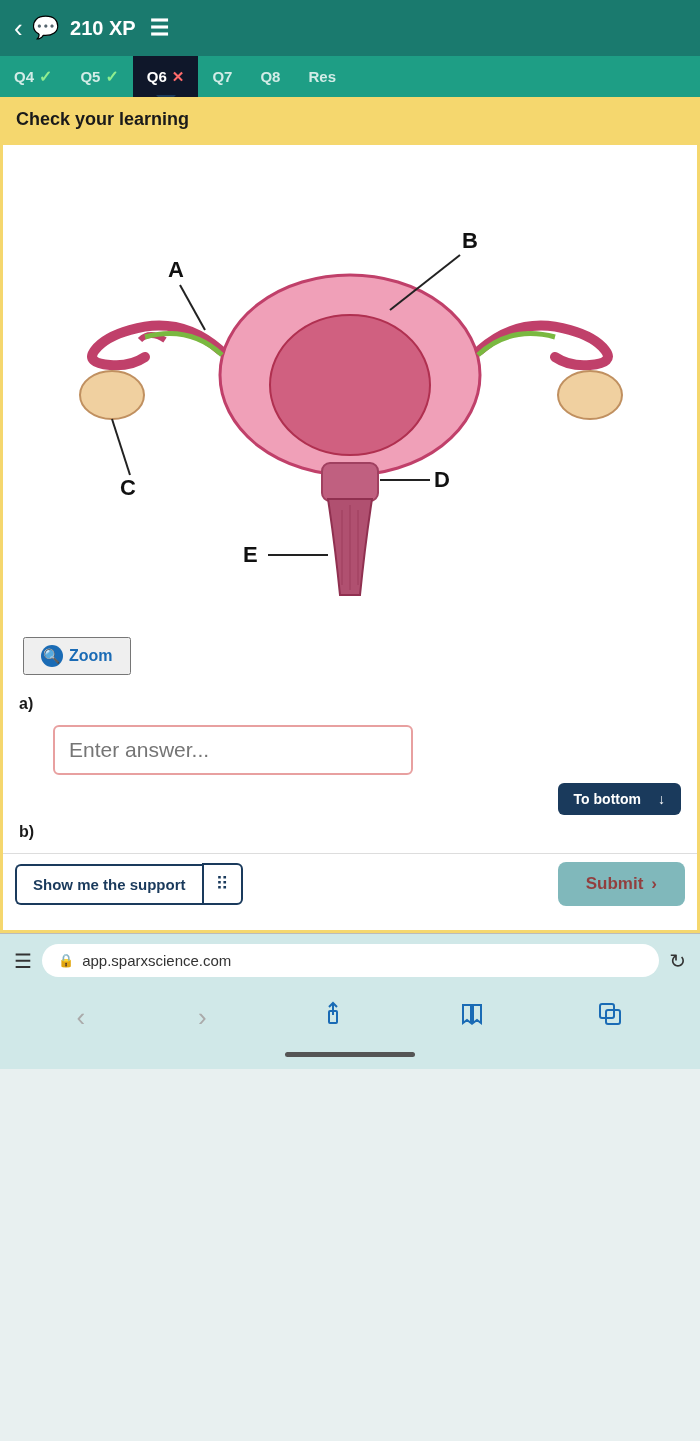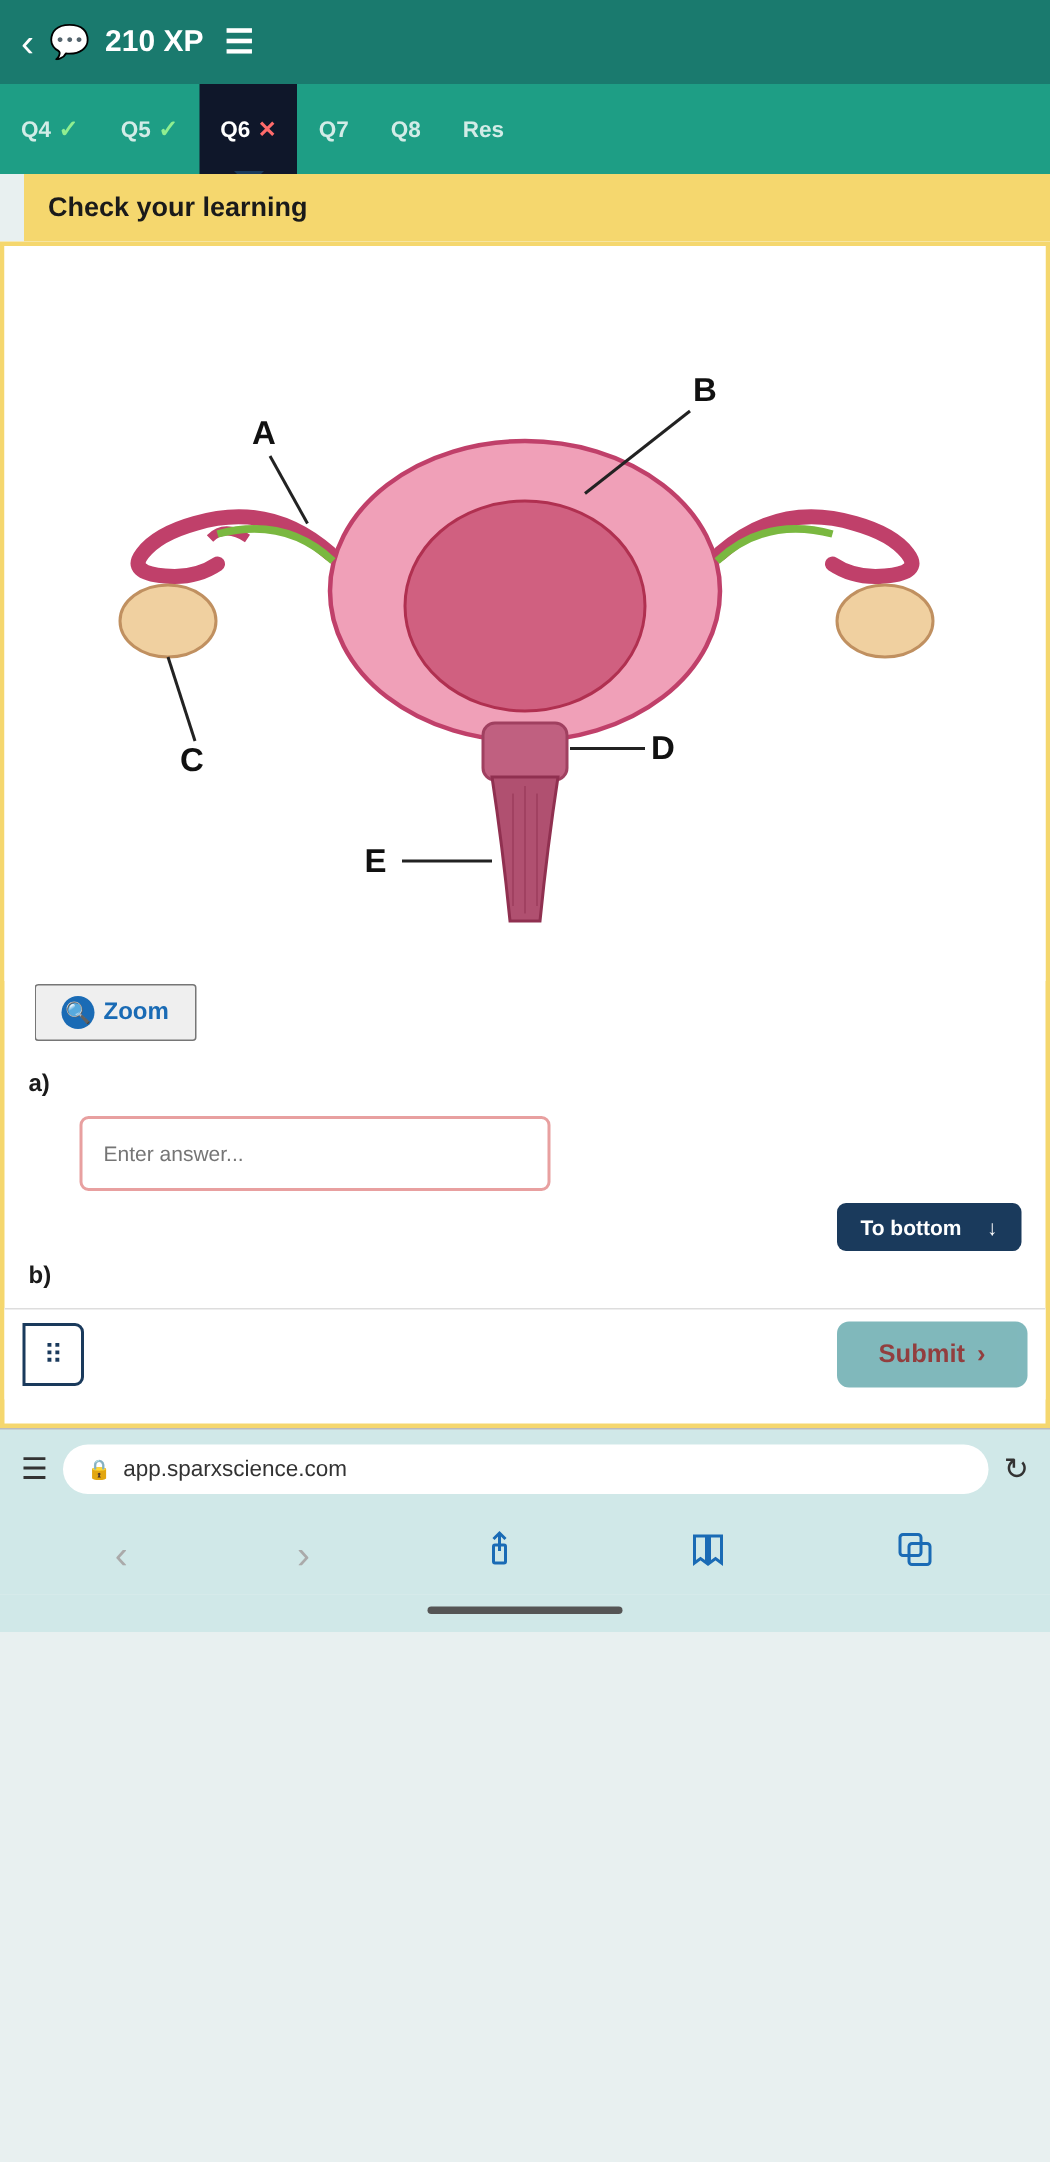--- a/index.html
+++ b/index.html
@@ -39,21 +39,21 @@
     }
     .top-bar-menu {
       font-size: 22px;
       font-weight: 700;
       letter-spacing: 1px;
     }
 
     
     .tabs-bar {
       background: #1e9e85;
-      height: 60px;
+      height: 41px;
       display: flex;
       align-items: stretch;
       overflow: hidden;
     }
     .tab-item {
       display: flex;
       align-items: center;
       padding: 0 14px;
       font-size: 15px;
       font-weight: 600;
@@ -85,21 +85,20 @@
       margin-left: 5px;
     }
     .tab-item.inactive {
       color: rgba(255,255,255,0.8);
     }
 
     
     .learning-banner {
       background: #f5d76e;
       padding: 12px 16px;
-      margin-left: 16px;
     }
     .learning-banner-text {
       font-size: 18px;
       font-weight: 700;
       color: #1a1a1a;
     }
 
     
     .main-content {
       background: white;
@@ -167,26 +166,26 @@
       min-width: 26px;
     }
     .question-text {
       font-size: 16px;
       color: #1a1a1a;
       line-height: 1.4;
     }
 
     
     .answer-input {
-      width: 314px;
+      width: 360px;
       height: 50px;
       border: 2px solid #e8a0a0;
       border-radius: 6px;
       padding: 0 14px;
-      font-size: 14px;
+      font-size: 21px;
       color: #0f766e;
       outline: none;
       margin-left: 34px;
       display: block;
     }
 
     
     .to-bottom-row {
       display: flex;
       justify-content: flex-end;
@@ -424,20 +423,21 @@
       <span>To bottom</span>
       <span>↓</span>
     </button>
   </div>
 
   <div class="question-b-row">
     <span class="question-label">b)</span>
   </div>
 
   <div class="bottom-action-bar">
+    <button class="show-support-btn">Show me the support</button>
     <button class="grid-btn">
       <span>⠿</span>
     </button>
     <button class="submit-btn">
       <span>Submit</span>
       <span>›</span>
     </button>
   </div>
 </div>
 

